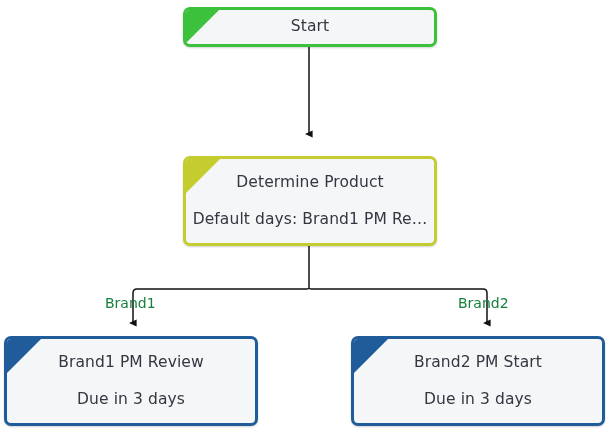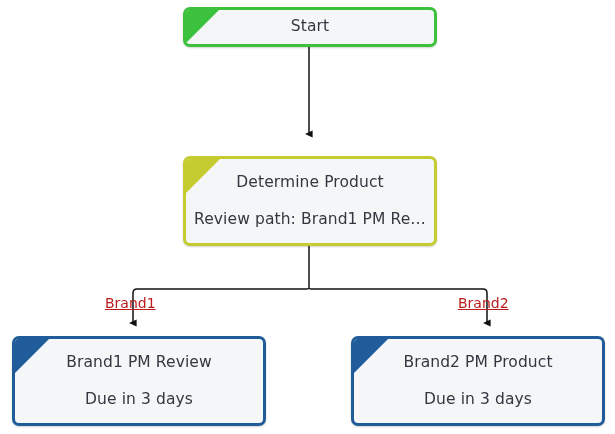--- a/index.html
+++ b/index.html
@@ -66,42 +66,41 @@
   #node-start .label{margin-top:0;}
 
   #node-determine{
     left:183px;top:156px;width:254px;height:90px;
     border:3px solid #c4cc30;
   }
   #node-determine .corner{border-top-color:#c4cc30;border-left-color:#c4cc30;
     border-right-color:transparent;}
 
   #node-brand1{
-    left:12px;top:336px;width:254px;height:90px;
+    left:4px;top:336px;width:254px;height:90px;
     border:3px solid #1f5c99;
   }
   #node-brand1 .corner{border-top-color:#1f5c99;border-left-color:#1f5c99;
     border-right-color:transparent;}
 
   #node-brand2{
     left:351px;top:336px;width:254px;height:90px;
     border:3px solid #1f5c99;
   }
   #node-brand2 .corner{border-top-color:#1f5c99;border-left-color:#1f5c99;
     border-right-color:transparent;}
 
   
   .edge-label{
     position:absolute;
     z-index:5;
     font-size:14px;
-    color:#b91c1c;
+    color:#15803d;
     white-space:nowrap;
     background:transparent;
-    text-decoration:underline;
   }
   #edge-label-brand1{left:105px;top:295px;}
   #edge-label-brand2{left:458px;top:295px;text-align:center;}
 </style>
 </head>
 <body>
 
 <div id="canvas">
 
   <svg id="edges" viewBox="0 0 615 434" xmlns="http://www.w3.org/2000/svg">
@@ -129,31 +128,31 @@
   </svg>
 
   <div class="node" id="node-start">
     <span class="corner"></span>
     <span class="label">Start</span>
   </div>
 
   <div class="node" id="node-determine">
     <span class="corner"></span>
     <span class="label">Determine Product</span>
-    <span class="sublabel">Review path: Brand1 PM Re…</span>
+    <span class="sublabel">Default days: Brand1 PM Re…</span>
   </div>
 
   <div class="node" id="node-brand1">
     <span class="corner"></span>
     <span class="label">Brand1 PM Review</span>
     <span class="sublabel">Due in 3 days</span>
   </div>
 
   <div class="node" id="node-brand2">
     <span class="corner"></span>
-    <span class="label">Brand2 PM Product</span>
+    <span class="label">Brand2 PM Start</span>
     <span class="sublabel">Due in 3 days</span>
   </div>
 
   <span class="edge-label" id="edge-label-brand1">Brand1</span>
   <span class="edge-label" id="edge-label-brand2">Brand2</span>
 
 </div>
 
 </body></html>

